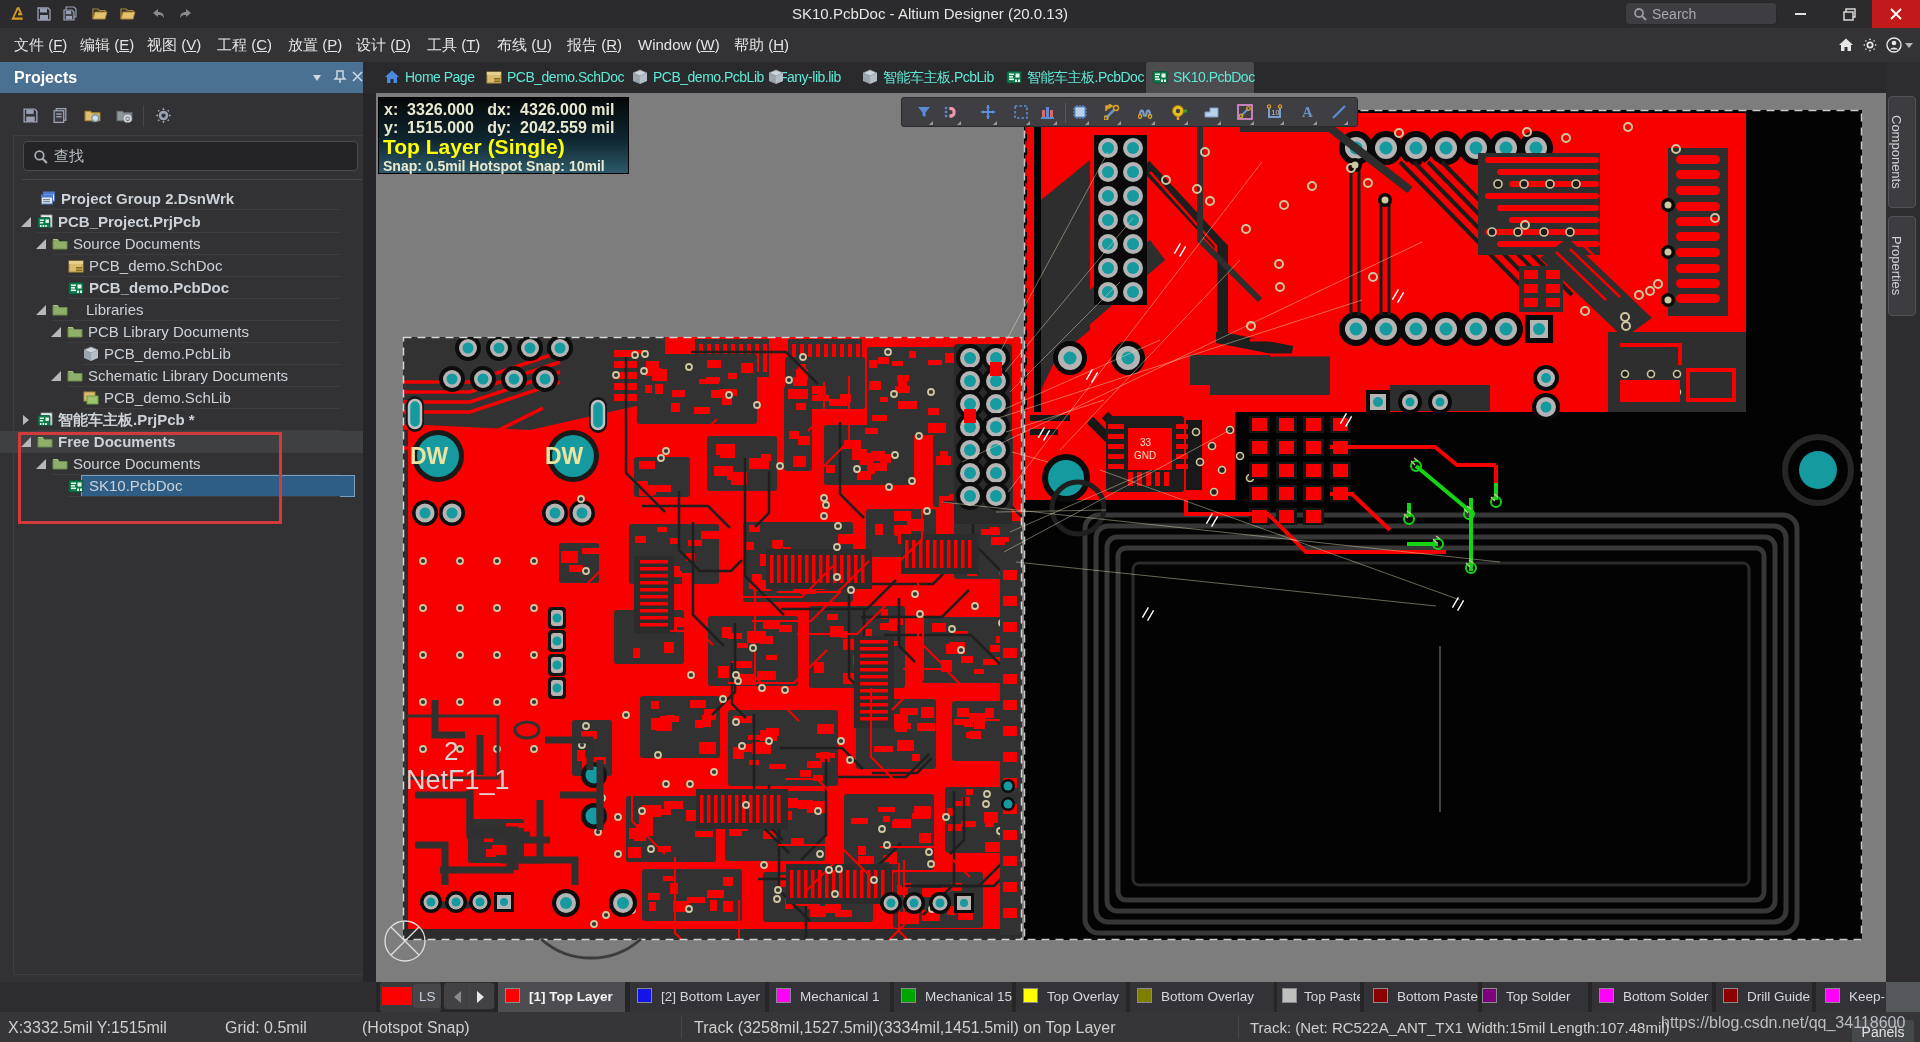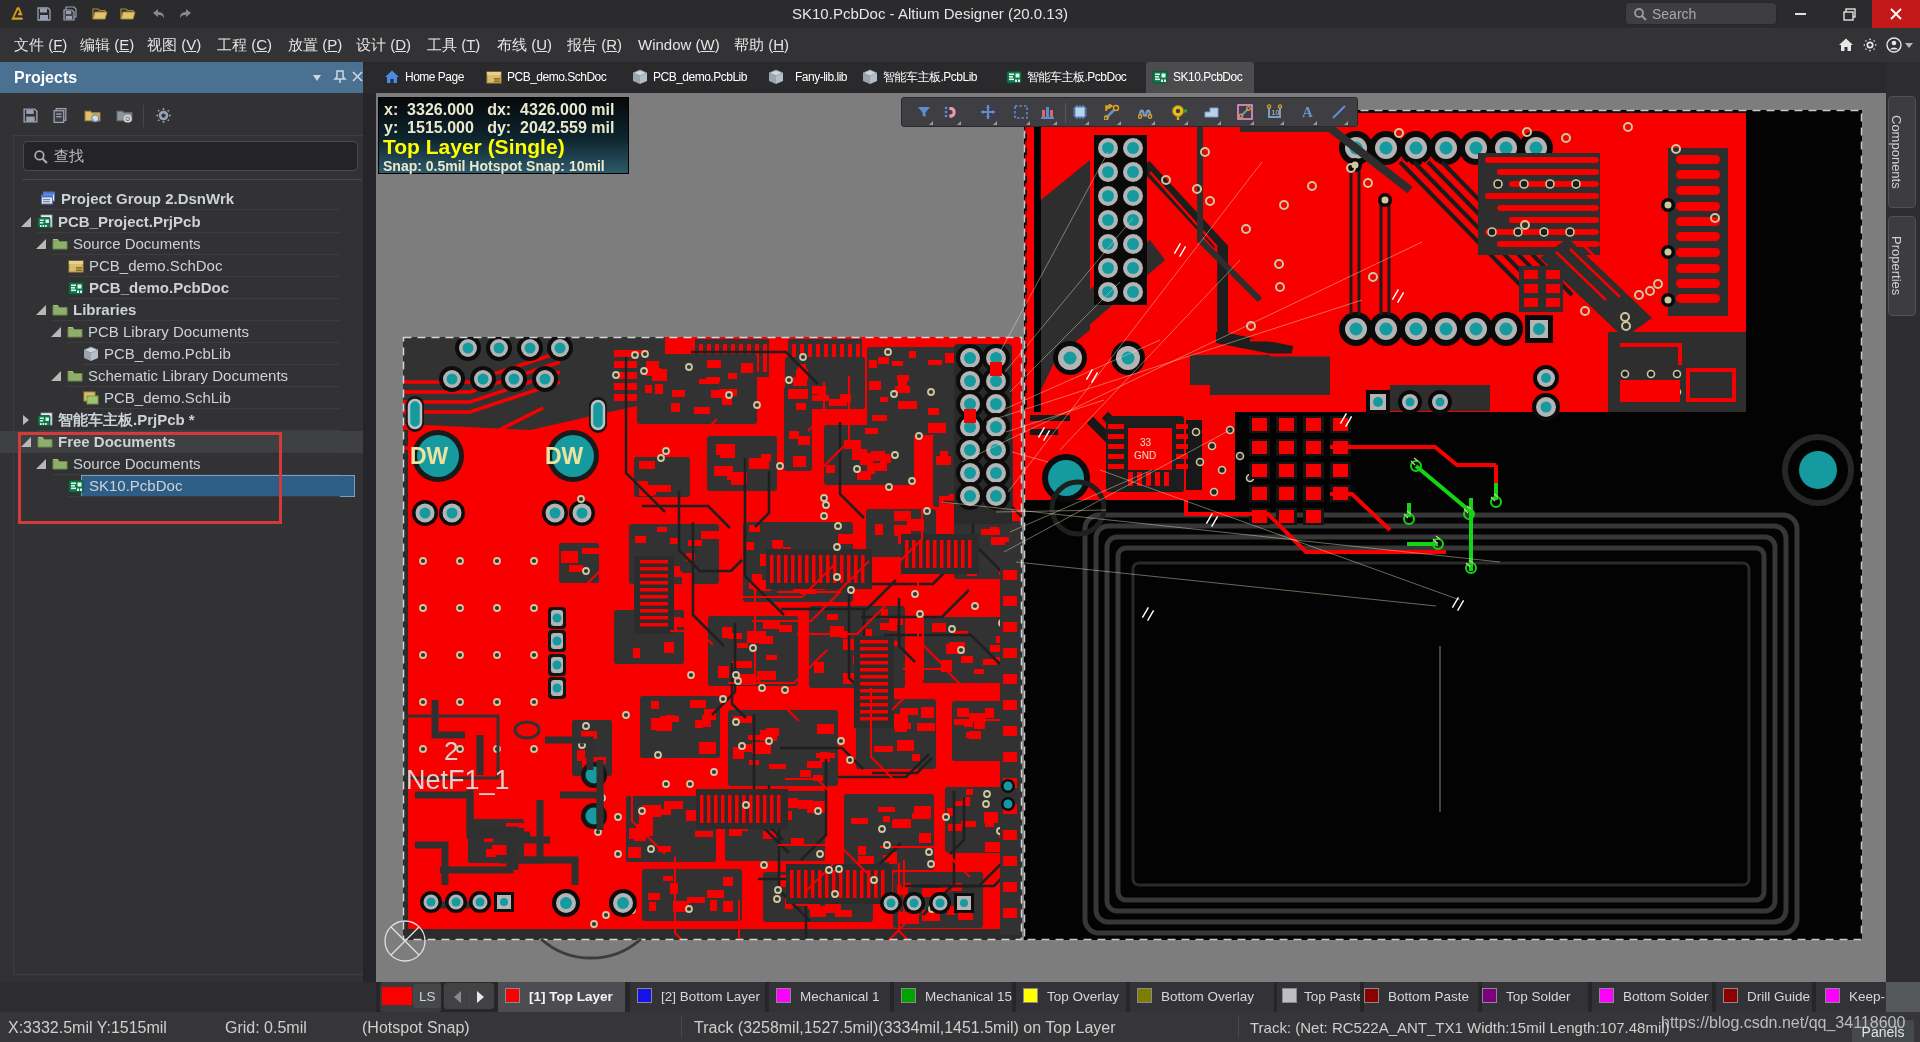--- a/index.html
+++ b/index.html
@@ -2,21 +2,21 @@
 <html><head><meta charset="utf-8"><style>
 *{margin:0;padding:0;box-sizing:border-box}
 html,body{width:1920px;height:1042px;overflow:hidden;background:#2d2d30;
  font-family:"Liberation Sans",sans-serif;-webkit-font-smoothing:antialiased}
 .abs{position:absolute}
 #titlebar{position:absolute;left:0;top:0;width:1920px;height:28px;background:#2b2b2d}
 #title{position:absolute;top:5px;left:-60px;width:1980px;text-align:center;color:#e6e6e6;font-size:15px}
 #menubar{position:absolute;left:0;top:28px;width:1920px;height:34px;background:#333336;color:#e4e4e4;font-size:15px}
 #menubar span.mi{position:absolute;top:8px;white-space:pre}
 #tabrow{position:absolute;left:0;top:62px;width:1920px;height:31px;background:#2a2a2d}
-.dtab{position:absolute;top:0;height:31px;color:#ffffff;font-size:12px;line-height:31px;white-space:nowrap;letter-spacing:-0.5px}
+.dtab{position:absolute;top:0;height:31px;color:#5eead4;font-size:14px;line-height:31px;white-space:nowrap;letter-spacing:-0.5px}
 #projhdr{position:absolute;left:0;top:62px;width:363px;height:31px;background:#4a7092;color:#fff;
  font-size:16px;font-weight:bold;line-height:31px;padding-left:14px}
 #projpanel{position:absolute;left:0;top:93px;width:363px;height:889px;background:#323235}
 #rightstrip{position:absolute;left:1886px;top:62px;width:34px;height:920px;background:#2d2d30}
 .vtab{position:absolute;left:2px;width:28px;background:#3d3d41;border:1px solid #525256;border-radius:4px;
  color:#d2d2d6;font-size:13px;writing-mode:vertical-lr;text-align:center;padding:8px 0}
 #layerbar{position:absolute;left:376px;top:982px;width:1544px;height:30px;background:#262629}
 .ltab{position:absolute;top:0;height:30px;background:#333337;color:#d4d7db;font-size:13.5px;line-height:30px;white-space:nowrap;overflow:hidden}
 .lsq{display:inline-block;width:15px;height:15px;vertical-align:-2px;margin-right:9px}
 #statusbar{position:absolute;left:0;top:1012px;width:1920px;height:30px;background:#363639;color:#cfcfcf;font-size:16px}
@@ -117,21 +117,21 @@
       </svg><span style="margin-left:21px">PCB_demo.SchDoc</span></div>
 <div class="dtab" style="left:632px"><svg class="icon" style="position:absolute;left:0;top:7px" width="16" height="16" viewBox="0 0 16 16">
         <path d="M8,1 L15,4 L8,7 L1,4 Z" fill="#cdd4da" stroke="#8d979f" stroke-width="0.8"></path>
         <path d="M1,4 L8,7 L8,15 L1,12 Z" fill="#9aa5ad"></path>
         <path d="M15,4 L8,7 L8,15 L15,12 Z" fill="#b4bec6"></path>
       </svg><span style="margin-left:21px">PCB_demo.PcbLib</span></div>
 <div class="dtab" style="left:768px"><svg class="icon" style="position:absolute;left:0;top:7px" width="16" height="16" viewBox="0 0 16 16">
         <path d="M8,1 L15,4 L8,7 L1,4 Z" fill="#cdd4da" stroke="#8d979f" stroke-width="0.8"></path>
         <path d="M1,4 L8,7 L8,15 L1,12 Z" fill="#9aa5ad"></path>
         <path d="M15,4 L8,7 L8,15 L15,12 Z" fill="#b4bec6"></path>
-      </svg><span style="margin-left:27px">Fany-lib.lib</span></div>
+      </svg><span style="margin-left:11px">Fany-lib.lib</span></div>
 <div class="dtab" style="left:862px"><svg class="icon" style="position:absolute;left:0;top:7px" width="16" height="16" viewBox="0 0 16 16">
         <path d="M8,1 L15,4 L8,7 L1,4 Z" fill="#cdd4da" stroke="#8d979f" stroke-width="0.8"></path>
         <path d="M1,4 L8,7 L8,15 L1,12 Z" fill="#9aa5ad"></path>
         <path d="M15,4 L8,7 L8,15 L15,12 Z" fill="#b4bec6"></path>
       </svg><span style="margin-left:21px">智能车主板.PcbLib</span></div>
 <div class="dtab" style="left:1006px"><svg class="icon" style="position:absolute;left:0;top:7px" width="16" height="16" viewBox="0 0 16 16">
         <rect x="1" y="2.5" width="14" height="11.5" rx="1" fill="#0c7a4b" stroke="#085535" stroke-width="0.8"></rect>
         <rect x="3" y="4.5" width="5" height="1.6" fill="#e8f5ee"></rect>
         <rect x="3" y="7" width="4" height="1.6" fill="#e8f5ee"></rect>
         <rect x="3" y="9.5" width="5" height="1.6" fill="#e8f5ee"></rect>
@@ -252,21 +252,21 @@
       </svg>
       <span class="lbl" style="left:89px;font-weight:bold">PCB_demo.PcbDoc</span>
       <div class="abs" style="left:68px;top:21px;width:272px;height:1px;background:#3d3d41"></div>
     </div>
 <div class="treerow" style="top:206px;">
       <div class="arrow-e" style="left:36px"></div>
       <svg class="icon" style="left:52px" width="16" height="16" viewBox="0 0 16 16">
         <path d="M1,4 L6,4 L7.5,5.5 L15,5.5 L15,13 L1,13 Z" fill="#8fae6a" stroke="#6c8a4c" stroke-width="1"></path>
         <path d="M1,4 L1,3 L5.5,3 L7,4.5" fill="#a9c485"></path>
       </svg>
-      <span class="lbl" style="left:73px;font-weight:bold">Libraries</span>
+      <span class="lbl" style="left:86px;font-weight:normal">Libraries</span>
       <div class="abs" style="left:52px;top:21px;width:288px;height:1px;background:#3d3d41"></div>
     </div>
 <div class="treerow" style="top:228px;">
       <div class="arrow-e" style="left:51px"></div>
       <svg class="icon" style="left:67px" width="16" height="16" viewBox="0 0 16 16">
         <path d="M1,4 L6,4 L7.5,5.5 L15,5.5 L15,13 L1,13 Z" fill="#8fae6a" stroke="#6c8a4c" stroke-width="1"></path>
         <path d="M1,4 L1,3 L5.5,3 L7,4.5" fill="#a9c485"></path>
       </svg>
       <span class="lbl" style="left:88px;font-weight:normal">PCB Library Documents</span>
       <div class="abs" style="left:67px;top:21px;width:273px;height:1px;background:#3d3d41"></div>
@@ -1620,21 +1620,21 @@
       <div class="sep" style="left:25px;top:3px;width:1px;height:21px"></div>
       <div class="arrow-c" style="left:33px;top:8px;border-left:7px solid #e8e8ea;border-top:6px solid transparent;border-bottom:6px solid transparent;position:absolute"></div>
     </div>
 <div class="ltab" style="left:122px;width:127px;background:#4d4d51;padding-left:7px;font-weight:bold;color:#f2f4f6"><span class="lsq" style="background:#fb0000;border:1px solid #8a8a8e;"></span>[1] Top Layer</div>
 <div class="ltab" style="left:254px;width:135px;background:#333337;padding-left:7px;font-weight:normal;color:#d4d7db"><span class="lsq" style="background:#1414e8;border:1px solid #8a8a8e;"></span>[2] Bottom Layer</div>
 <div class="ltab" style="left:393px;width:121px;background:#333337;padding-left:7px;font-weight:normal;color:#d4d7db"><span class="lsq" style="background:#ff00ff;border:1px solid #8a8a8e;"></span>Mechanical 1</div>
 <div class="ltab" style="left:518px;width:118px;background:#333337;padding-left:7px;font-weight:normal;color:#d4d7db"><span class="lsq" style="background:#00a400;border:1px solid #8a8a8e;"></span>Mechanical 15</div>
 <div class="ltab" style="left:640px;width:110px;background:#333337;padding-left:7px;font-weight:normal;color:#d4d7db"><span class="lsq" style="background:#ffff00;border:1px solid #8a8a8e;"></span>Top Overlay</div>
 <div class="ltab" style="left:754px;width:144px;background:#333337;padding-left:7px;font-weight:normal;color:#d4d7db"><span class="lsq" style="background:#7e7e00;border:1px solid #8a8a8e;"></span>Bottom Overlay</div>
 <div class="ltab" style="left:901px;width:83px;background:#333337;padding-left:5px;color:#d4d7db"><span class="lsq" style="background:#bfbfbf;border:1px solid #8a8a8e;margin-right:7px"></span>Top Paste</div>
-<div class="ltab" style="left:988px;width:114px;background:#333337;padding-left:0;font-weight:normal;color:#d4d7db"><span class="lsq" style="background:#8b0000;border:1px solid #8a8a8e;"></span>Bottom Paste</div>
+<div class="ltab" style="left:988px;width:114px;background:#333337;padding-left:9px;font-weight:normal;color:#d4d7db"><span class="lsq" style="background:#8b0000;border:1px solid #8a8a8e;"></span>Bottom Paste</div>
 <div class="ltab" style="left:1106px;width:106px;background:#333337;font-weight:normal;color:#d4d7db"><span class="lsq" style="background:#7d007d;border:1px solid #8a8a8e;"></span>Top Solder</div>
 <div class="ltab" style="left:1216px;width:120px;background:#333337;padding-left:7px;font-weight:normal;color:#d4d7db"><span class="lsq" style="background:#ff00ff;border:1px solid #8a8a8e;"></span>Bottom Solder</div>
 <div class="ltab" style="left:1340px;width:96px;background:#333337;padding-left:7px;font-weight:normal;color:#d4d7db"><span class="lsq" style="background:#8b0000;border:1px solid #8a8a8e;"></span>Drill Guide</div>
 <div class="ltab" style="left:1440px;width:70px;background:#333337;padding-left:9px;font-weight:normal;color:#d4d7db"><span class="lsq" style="background:#ff00ff;border:1px solid #8a8a8e;"></span>Keep-</div>
 <div class="abs" style="left:1510px;top:0;width:34px;height:30px;background:#55585a"></div>
 </div>
 <div id="statusbar">
 <span style="left:8px">X:3332.5mil Y:1515mil</span>
 <span style="left:225px">Grid: 0.5mil</span>
 <span style="left:362px">(Hotspot Snap)</span>

